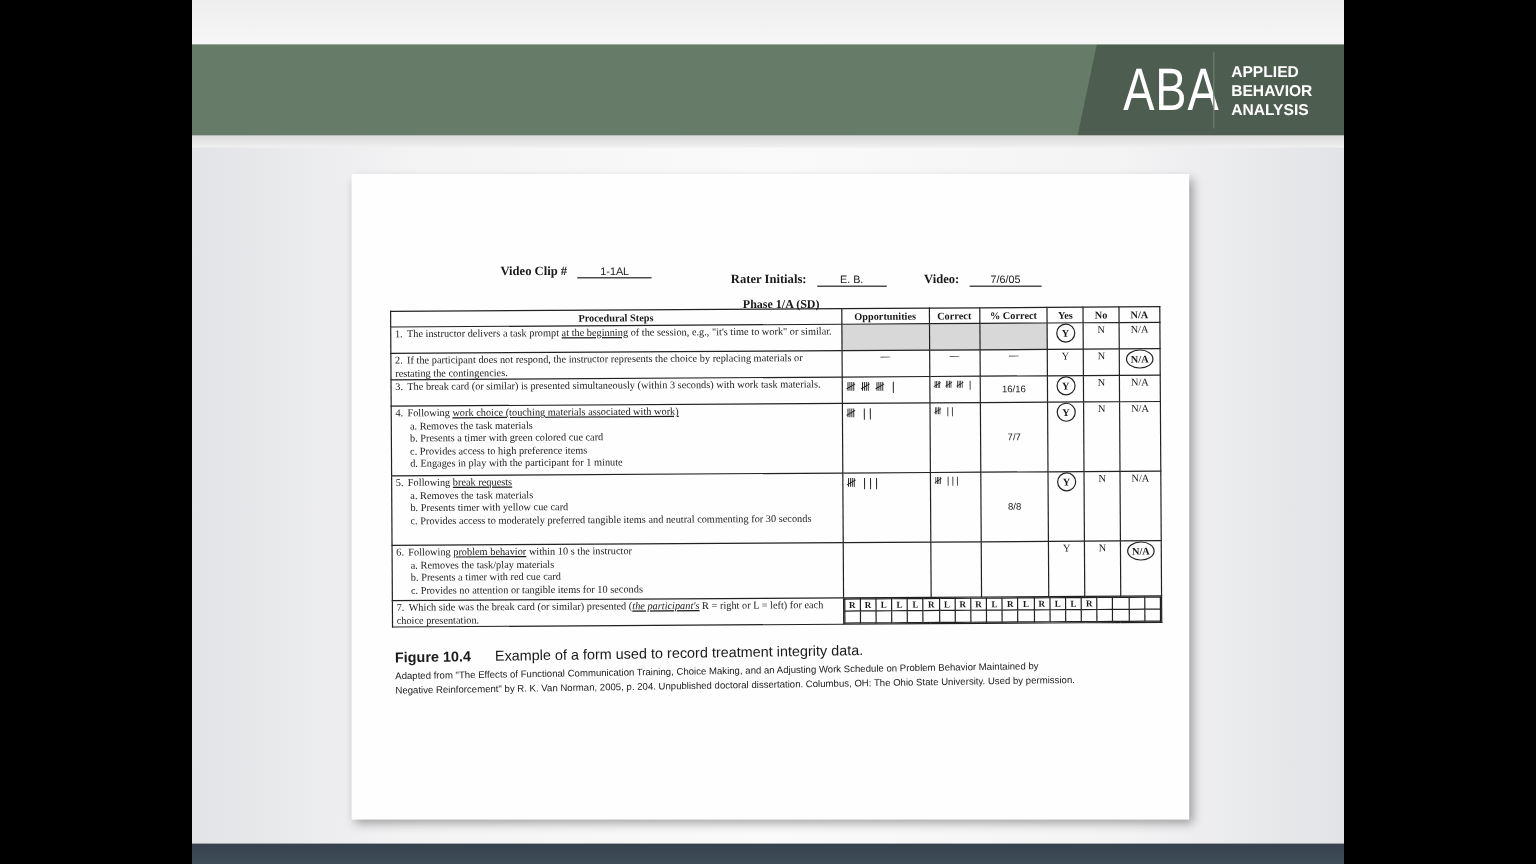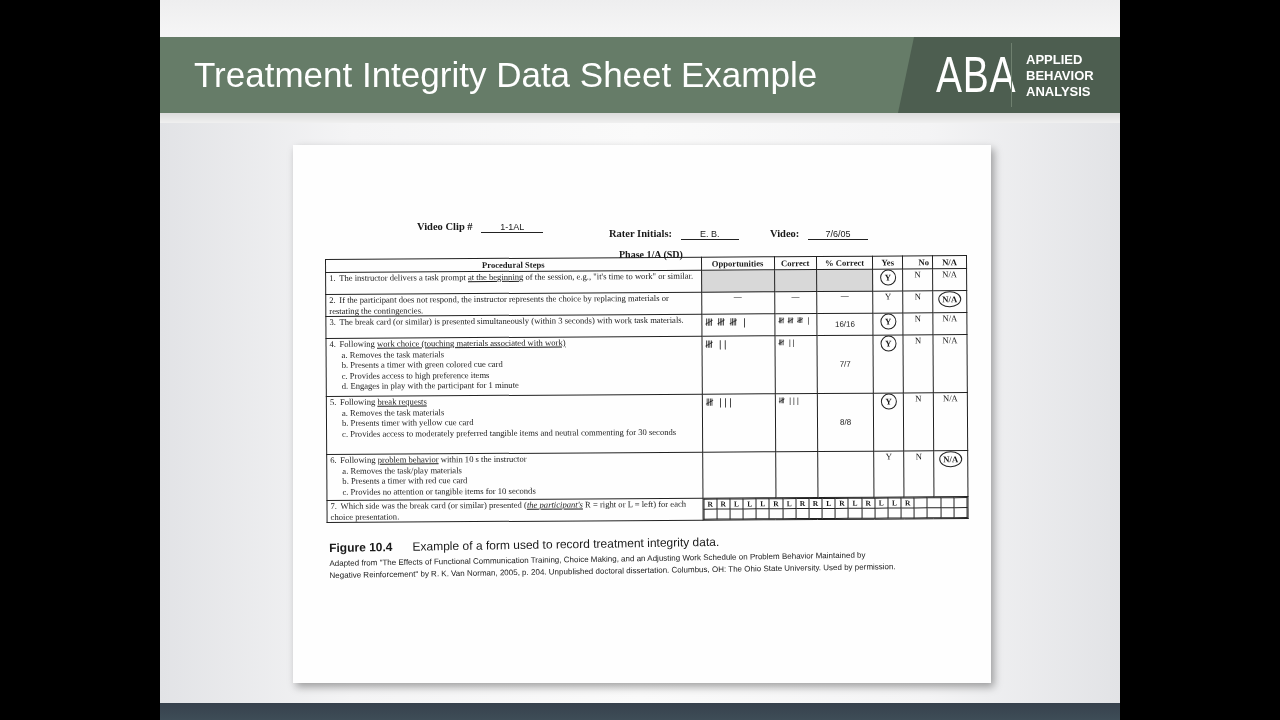--- a/index.html
+++ b/index.html
@@ -115,21 +115,20 @@
   .fig-num { font-weight: bold; margin-right: 20px; }
   .fig-src { font-size: 8px; line-height: 12px; margin-top: 3px; }
 </style>
 </head>
 <body>
 
 <div class="slide">
   <div class="top-strip"></div>
 
   <div class="banner">
-    <div class="banner-title">Treatment Integrity Data Sheet Example</div>
     <div class="brand"></div>
     <div class="brand-mark">ABA</div>
     <div class="brand-divider"></div>
     <div class="brand-text">
       <div>APPLIED</div>
       <div>BEHAVIOR</div>
       <div>ANALYSIS</div>
     </div>
   </div>
   <div class="under-strip"></div>
@@ -153,21 +152,21 @@
       <div class="phase">Phase 1/A (SD)</div>
 
       <table class="sheet">
         <tbody>
             <tr>
           <th>Procedural Steps</th>
           <th style="width:64px;">Opportunities</th>
           <th style="width:34px;">Correct</th>
           <th style="width:48px;">% Correct</th>
           <th style="width:22px;">Yes</th>
-          <th style="width:22px;text-align:right;">No</th>
+          <th style="width:22px;">No</th>
           <th style="width:26px;">N/A</th>
         </tr>
 
         <tr style="height:22px;">
           <td class="step">
             <span class="num">1.</span><span>The instructor delivers a task prompt </span><span class="u">at the beginning</span><span> of the session, e.g., "it's time to work" or similar.</span>
           </td>
           <td class="shaded"></td>
           <td class="shaded"></td>
           <td class="shaded"></td>

